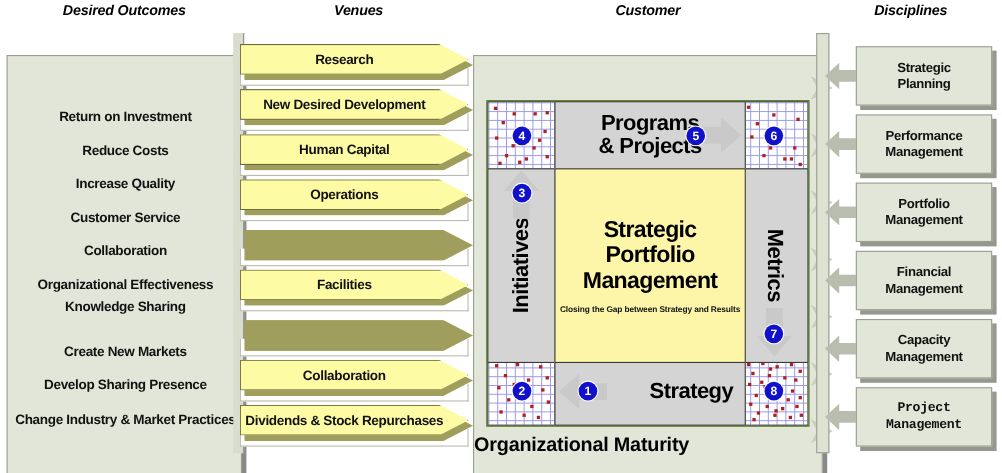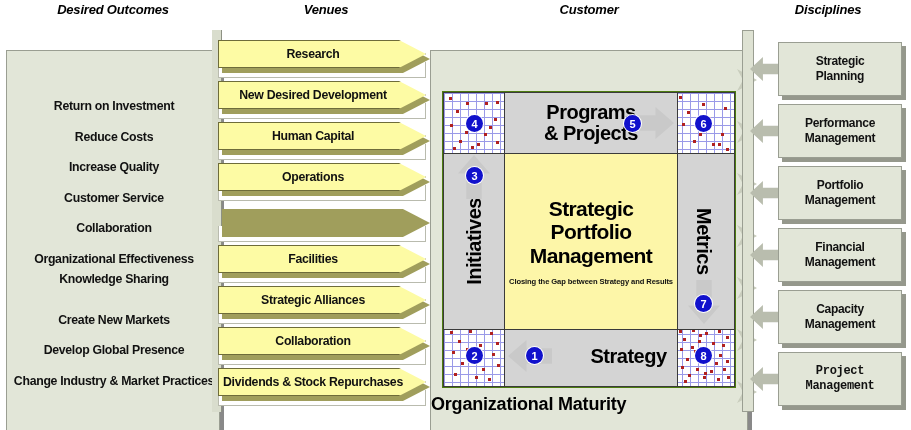--- a/index.html
+++ b/index.html
@@ -240,21 +240,21 @@
   <div class="panel" id="outcomes-panel">
     <div id="outcomes-list">
         <div class="outcome-item" style="top: 48px;">Return on Investment</div>
         <div class="outcome-item" style="top: 78.5px;">Reduce Costs</div>
         <div class="outcome-item" style="top: 109px;">Increase Quality</div>
         <div class="outcome-item" style="top: 139.5px;">Customer Service</div>
         <div class="outcome-item" style="top: 170px;">Collaboration</div>
         <div class="outcome-item" style="top: 200.5px;">Organizational Effectiveness</div>
         <div class="outcome-item" style="top: 221px;">Knowledge Sharing</div>
         <div class="outcome-item" style="top: 261.5px;">Create New Markets</div>
-        <div class="outcome-item" style="top: 292px;">Develop Global Presence</div>
+        <div class="outcome-item" style="top: 292px;">Develop Sharing Presence</div>
         <div class="outcome-item" style="top: 322.5px;">Change Industry &amp; Market Practices</div>
       </div>
   </div>
 
   <div id="venues-wrap">
     <div class="venue-spine"></div>
     <div id="venues-list">
         <div class="venue-gap" style="top: 32px;"></div>
         <div class="venue-row" style="top: 10px;">
           <div class="venue-shadow"></div>
@@ -290,23 +290,20 @@
         <div class="venue-gap" style="top: 237px;"></div>
         <div class="venue-row" style="top: 215px;">
           <div class="venue-shadow"></div>
           <div class="venue-arrow">
             <span class="venue-label">Facilities</span>
           </div>
         </div>
         <div class="venue-gap" style="top: 278px;"></div>
         <div class="venue-row" style="top: 256px;">
           <div class="venue-shadow"></div>
-          <div class="venue-arrow">
-            <span class="venue-label">Strategic Alliances</span>
-          </div>
         </div>
         <div class="venue-gap" style="top: 319px;"></div>
         <div class="venue-row" style="top: 297px;">
           <div class="venue-shadow"></div>
           <div class="venue-arrow">
             <span class="venue-label">Collaboration</span>
           </div>
         </div>
         <div class="venue-gap" style="top: 360px;"></div>
         <div class="venue-row" style="top: 338px;">

